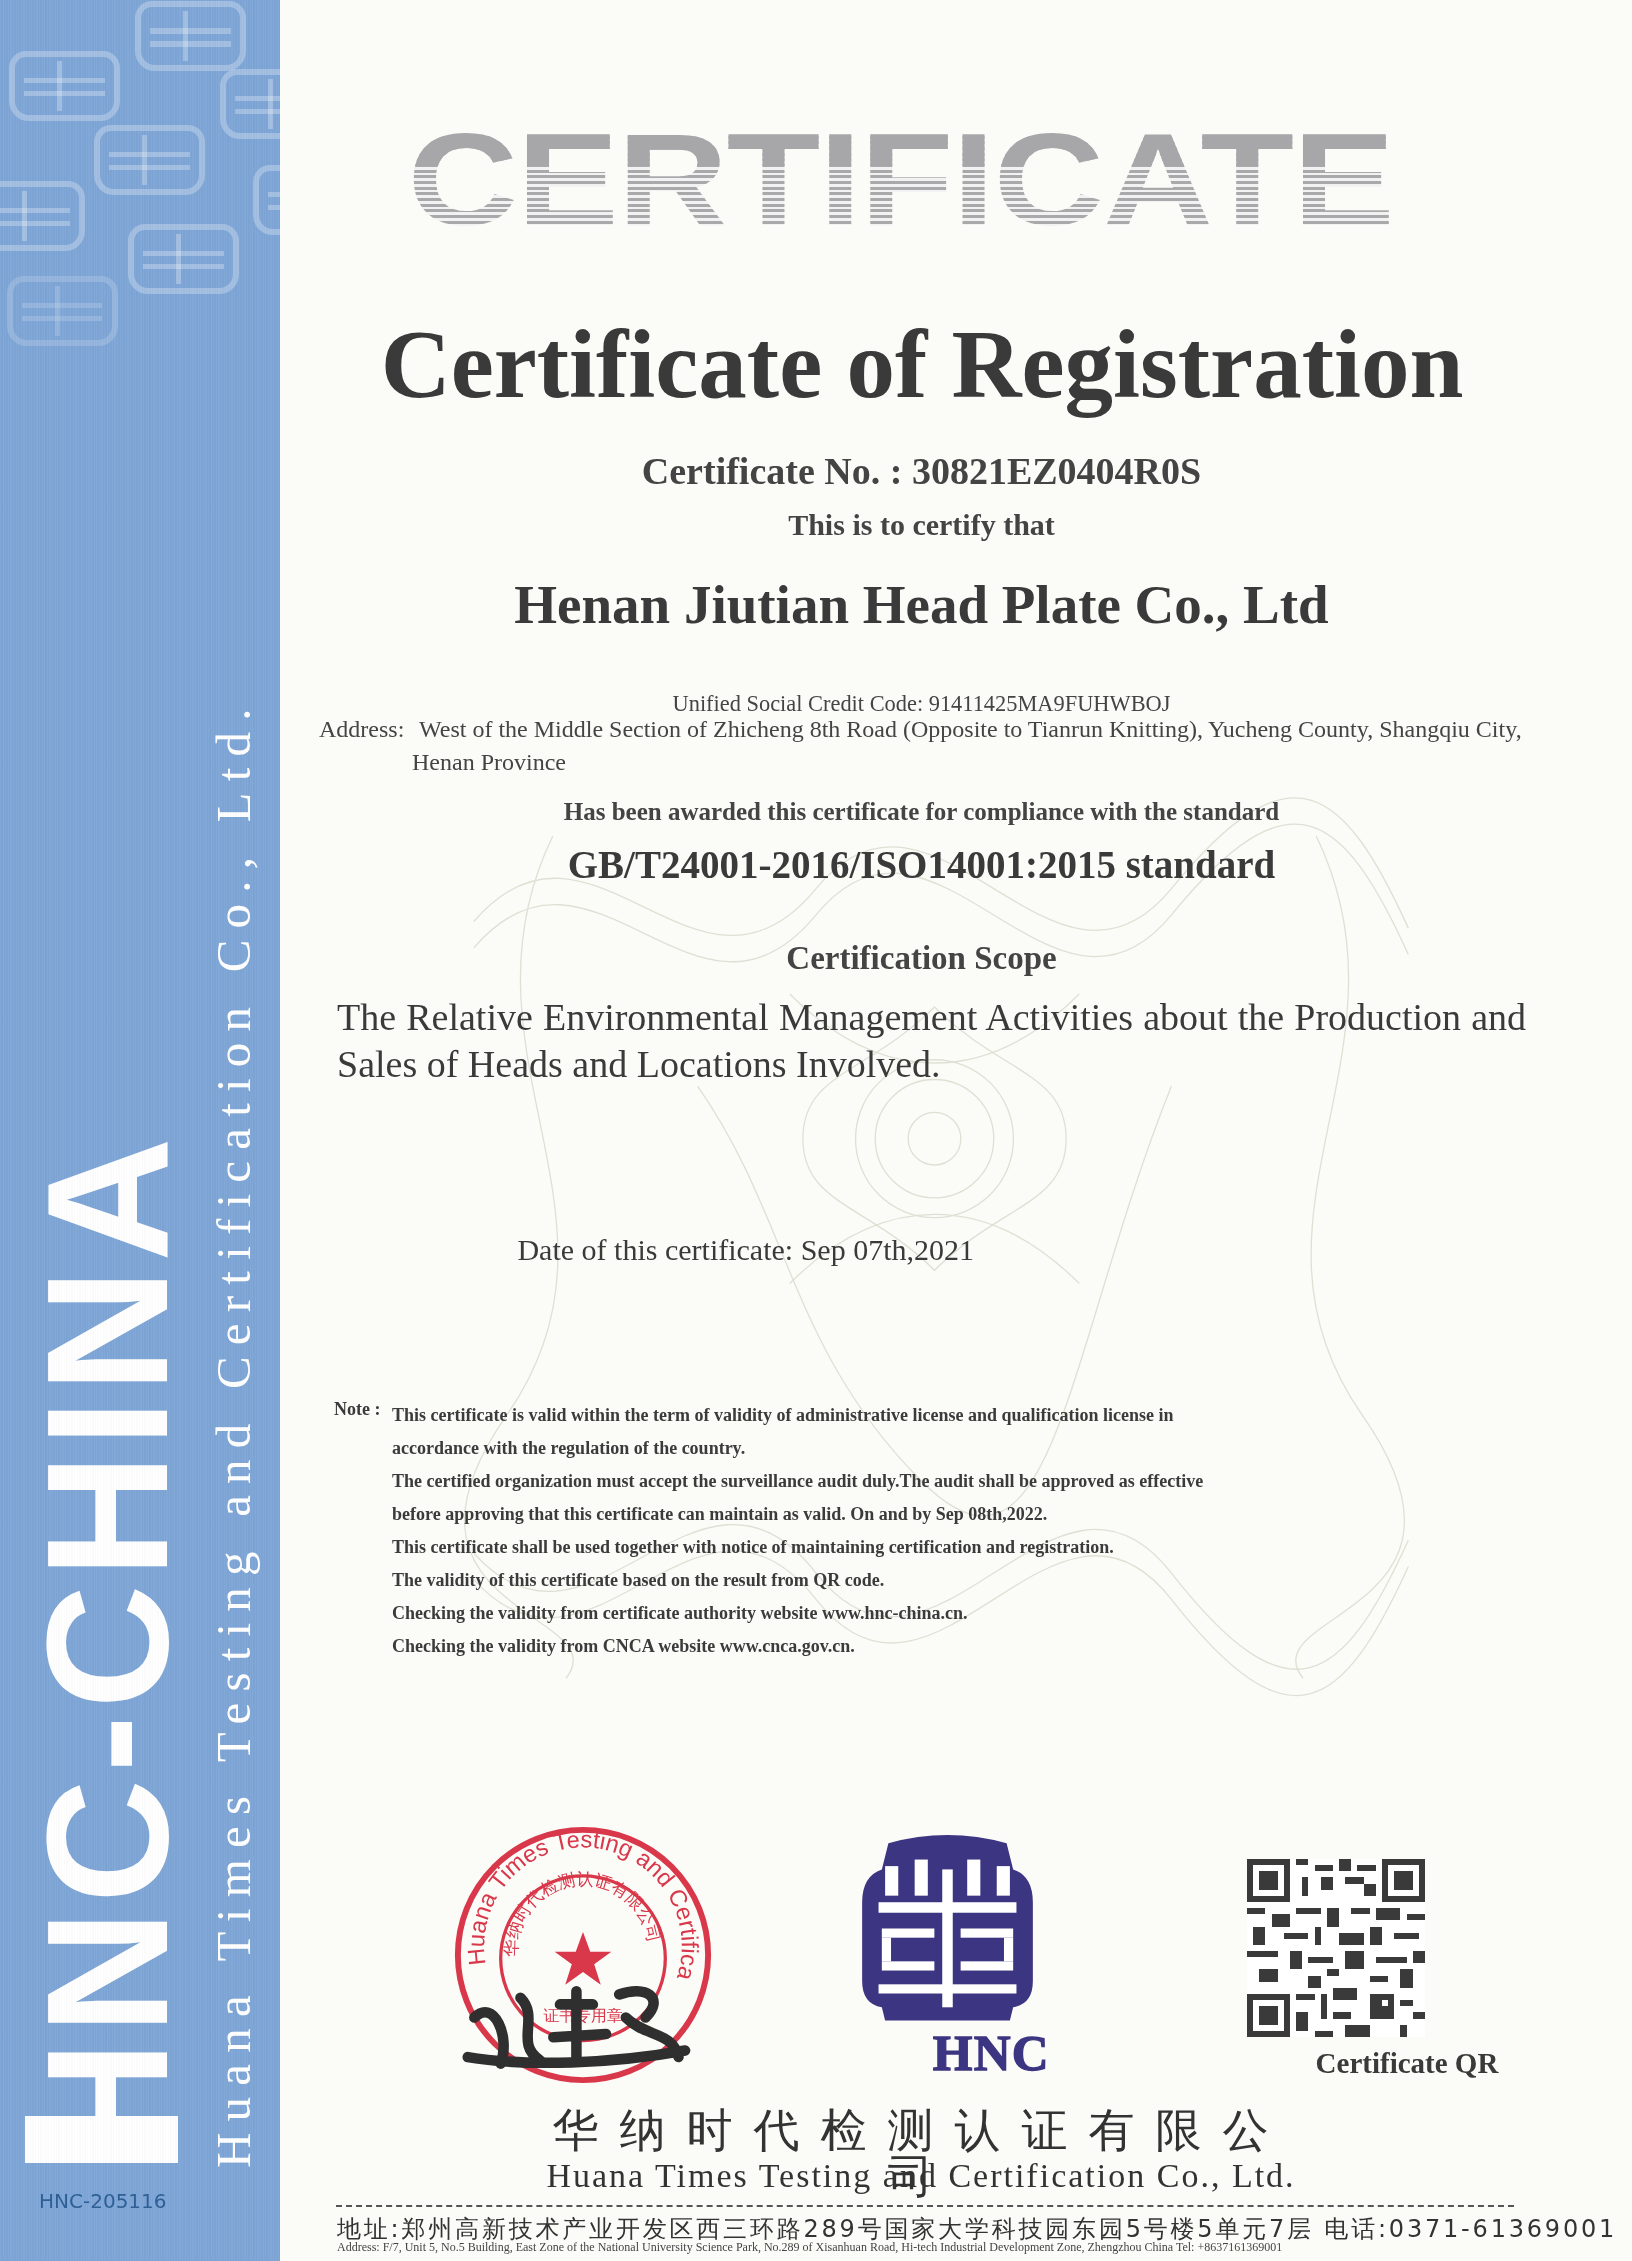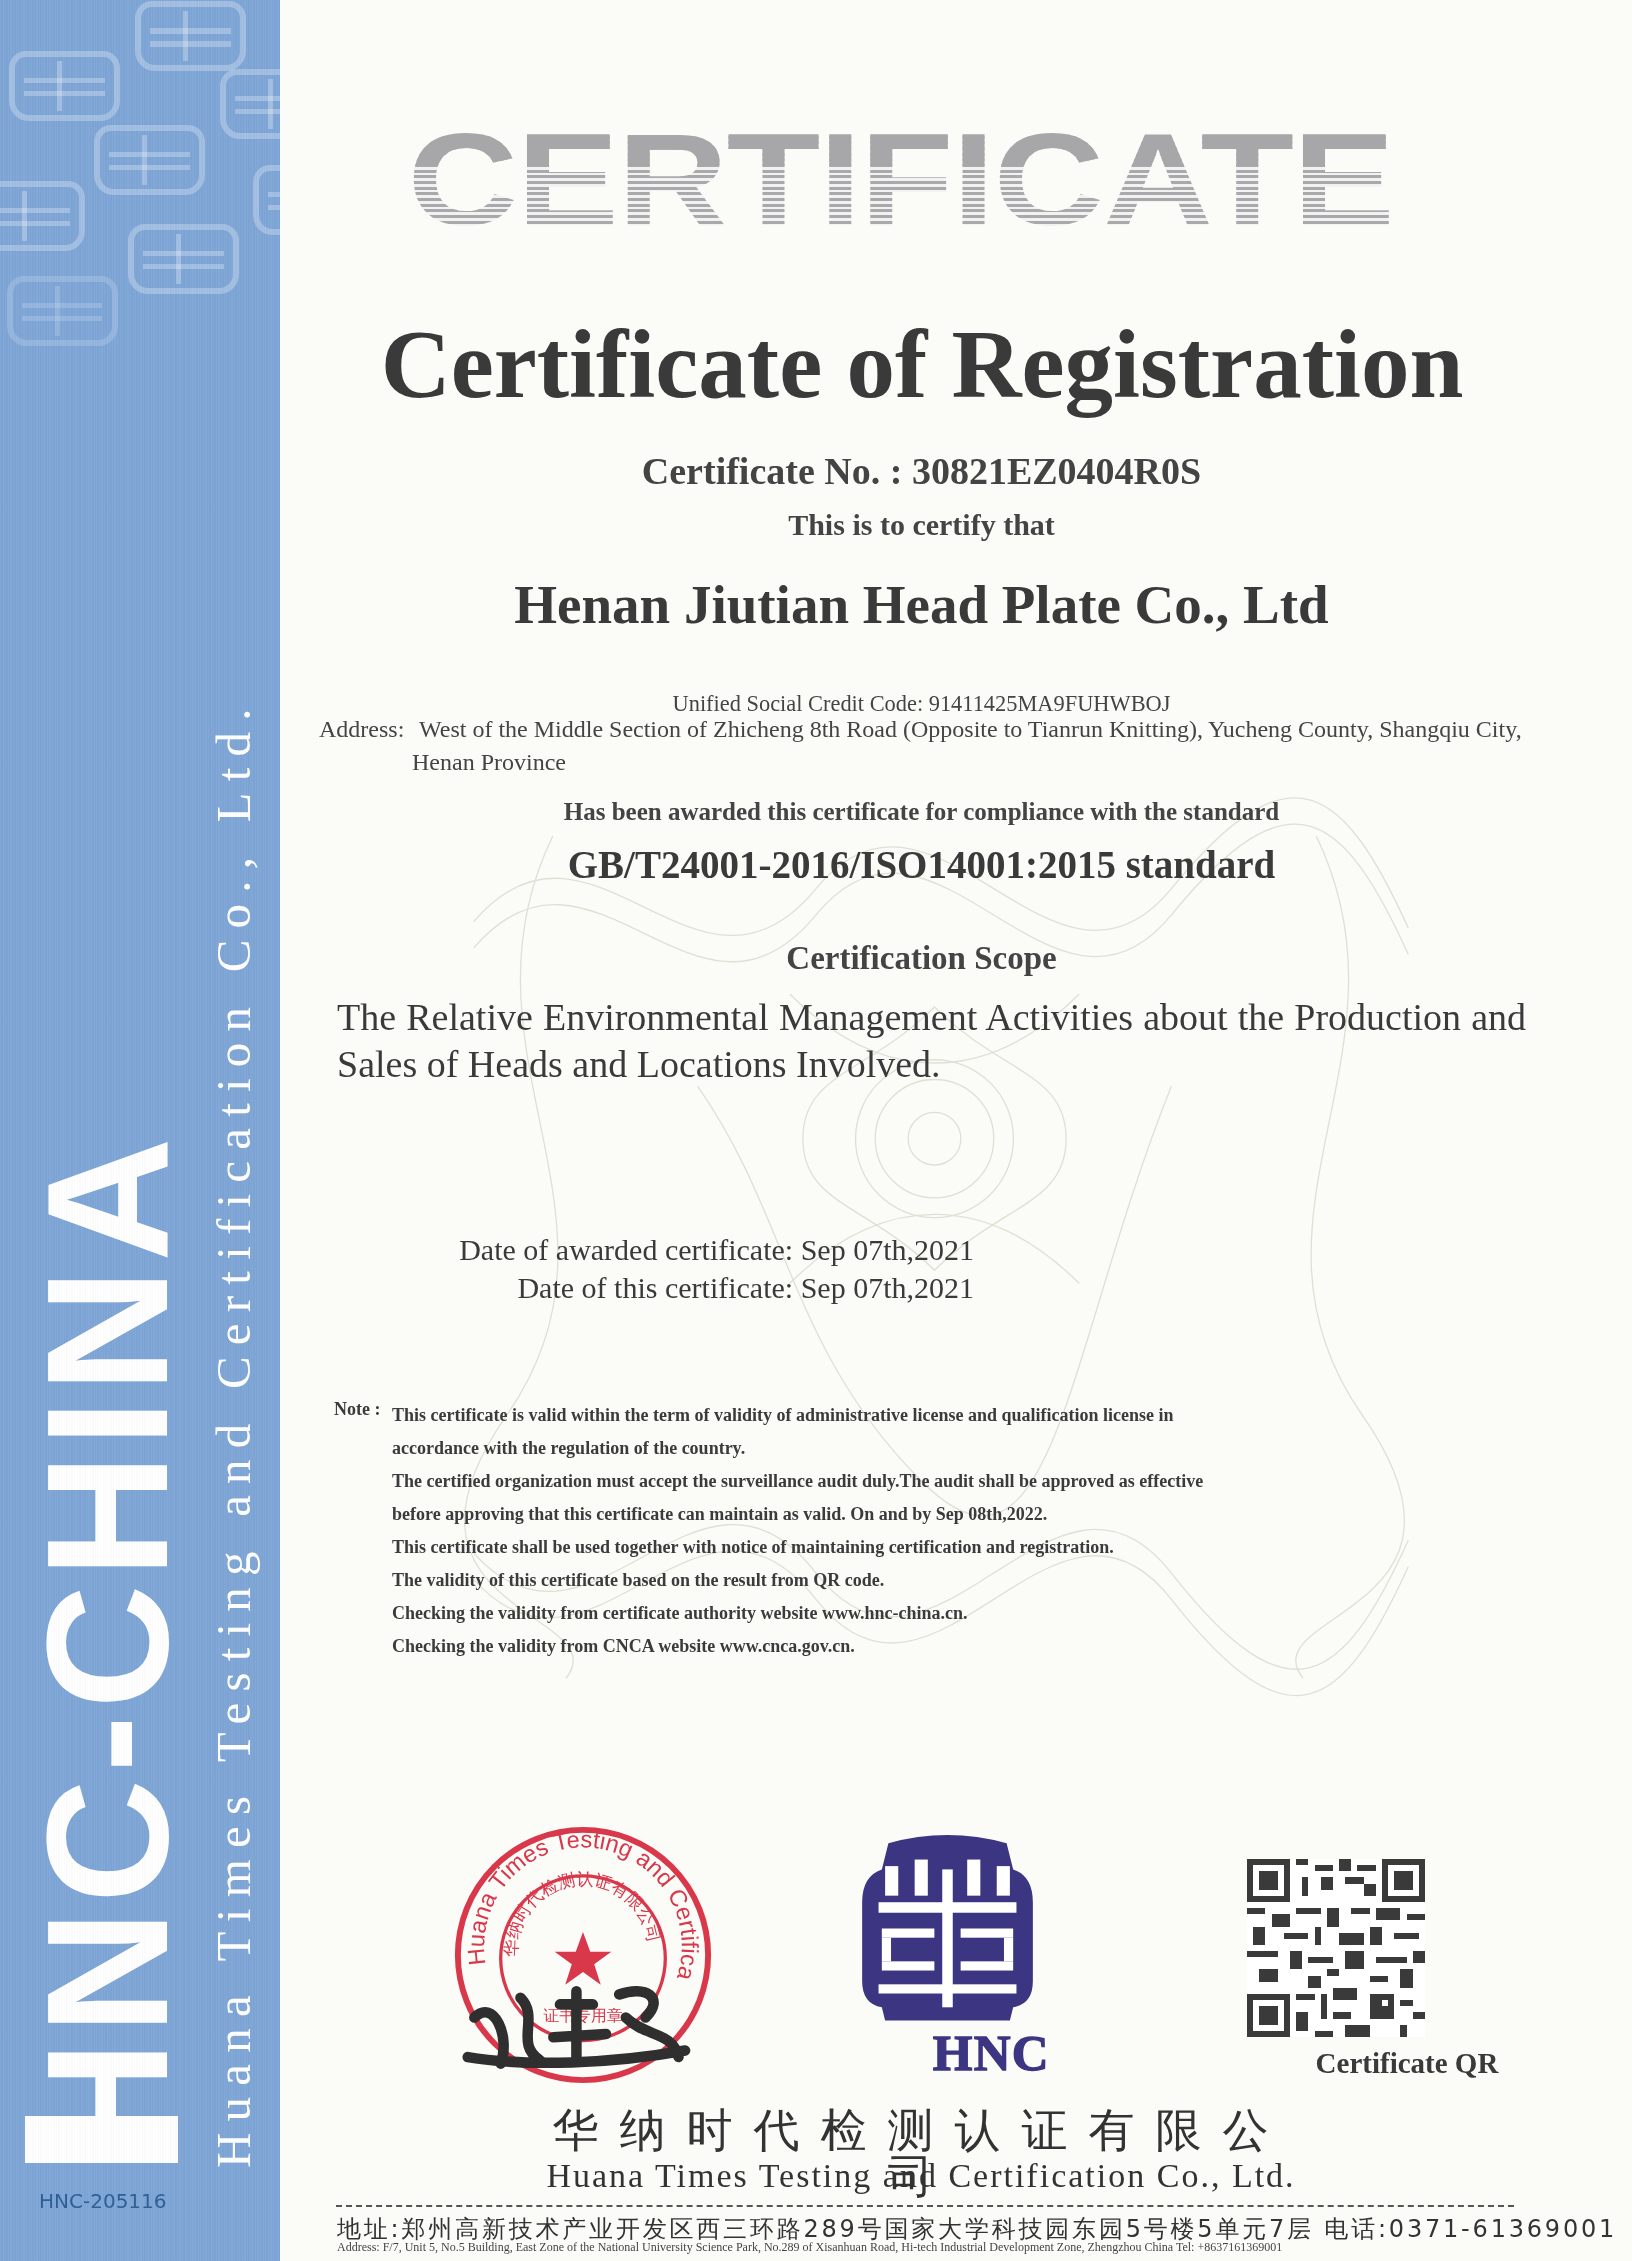--- a/index.html
+++ b/index.html
@@ -119,21 +119,20 @@
 <div class="addr-label">Address:</div>
 <div class="addr-line1">West of the Middle Section of Zhicheng 8th Road (Opposite to Tianrun Knitting), Yucheng County, Shangqiu City,</div>
 <div class="addr-line2">Henan Province</div>
 <div class="awarded">Has been awarded this certificate for compliance with the standard</div>
 <div class="standard">GB/T24001-2016/ISO14001:2015 standard</div>
 
 <div class="scope-title">Certification Scope</div>
 <div class="scope-text">The Relative Environmental Management Activities about the Production and Sales of Heads and Locations Involved.</div>
 
 <div class="dates">
-  <div>Date of awarded certificate: Sep 07th,2021</div>
   <div>Date of this certificate: Sep 07th,2021</div>
 </div>
 
 <div class="note-label">Note :</div>
 <div class="notes">
   <div>This certificate is valid within the term of validity of administrative license and qualification license in</div>
   <div>accordance with the regulation of the country.</div>
   <div>The certified organization must accept the surveillance audit duly.The audit shall be approved as effective</div>
   <div>before approving that this certificate can maintain as valid. On and by Sep 08th,2022.</div>
   <div>This certificate shall be used together with notice of maintaining certification and registration.</div>

